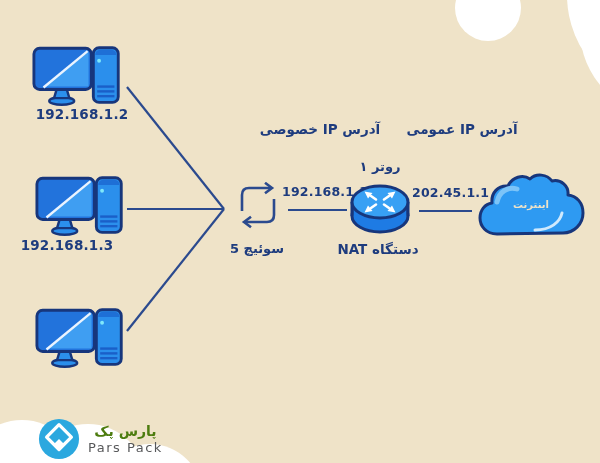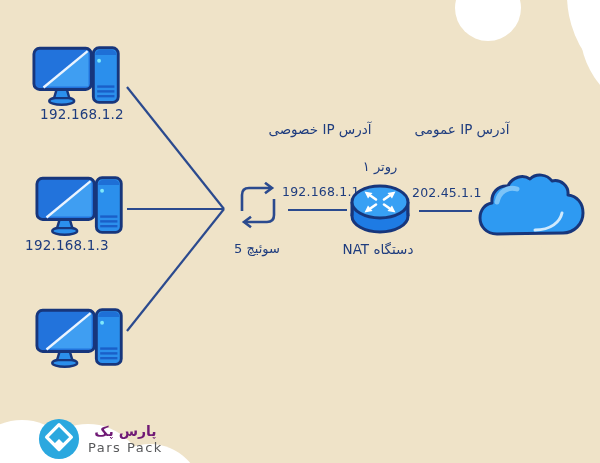--- a/index.html
+++ b/index.html
@@ -3,29 +3,29 @@
 <meta charset="utf-8">
 <style>
   html,body { margin:0; padding:0; }
   .stage {
     position:relative; width:600px; height:463px;
     background:#EFE3C8; overflow:hidden;
     font-family:"DejaVu Sans", sans-serif;
   }
   .abs { position:absolute; }
   .lbl {
-    position:absolute; color:#1E3C7E; font-weight:normal;
+    position:absolute; color:#1E3C7E; font-weight:bold;
     text-align:center; line-height:1.15; white-space:nowrap;
   }
   .fa { direction:rtl; }
   .ip-num { font-size:13.5px; letter-spacing:0.2px; }
   .title-lbl { font-size:13.5px; }
   .small-lbl { font-size:13px; }
-  .cloud-word { color:#EFE3C8; font-size:16px; font-weight:bold;margin-top:34px; }
-  .logo-fa { font-size:14px; font-weight:bold; color:#701a75; text-align:center; direction:rtl; }
+  .cloud-word { color:#EFE3C8; font-size:10px; font-weight:bold; }
+  .logo-fa { font-size:14px; font-weight:bold; color:#4d7c0f; text-align:center; direction:rtl; }
   .logo-en { font-size:13px; color:#58595B; text-align:center; letter-spacing:1.5px; margin-top:1px; }
 </style>
 </head>
 <body>
 
 <div class="stage">
 
   <svg class="abs" style="left:0;top:0" width="600" height="463" viewBox="0 0 600 463">
 
     <circle cx="488" cy="8" r="33" fill="#FFFFFF"></circle>

